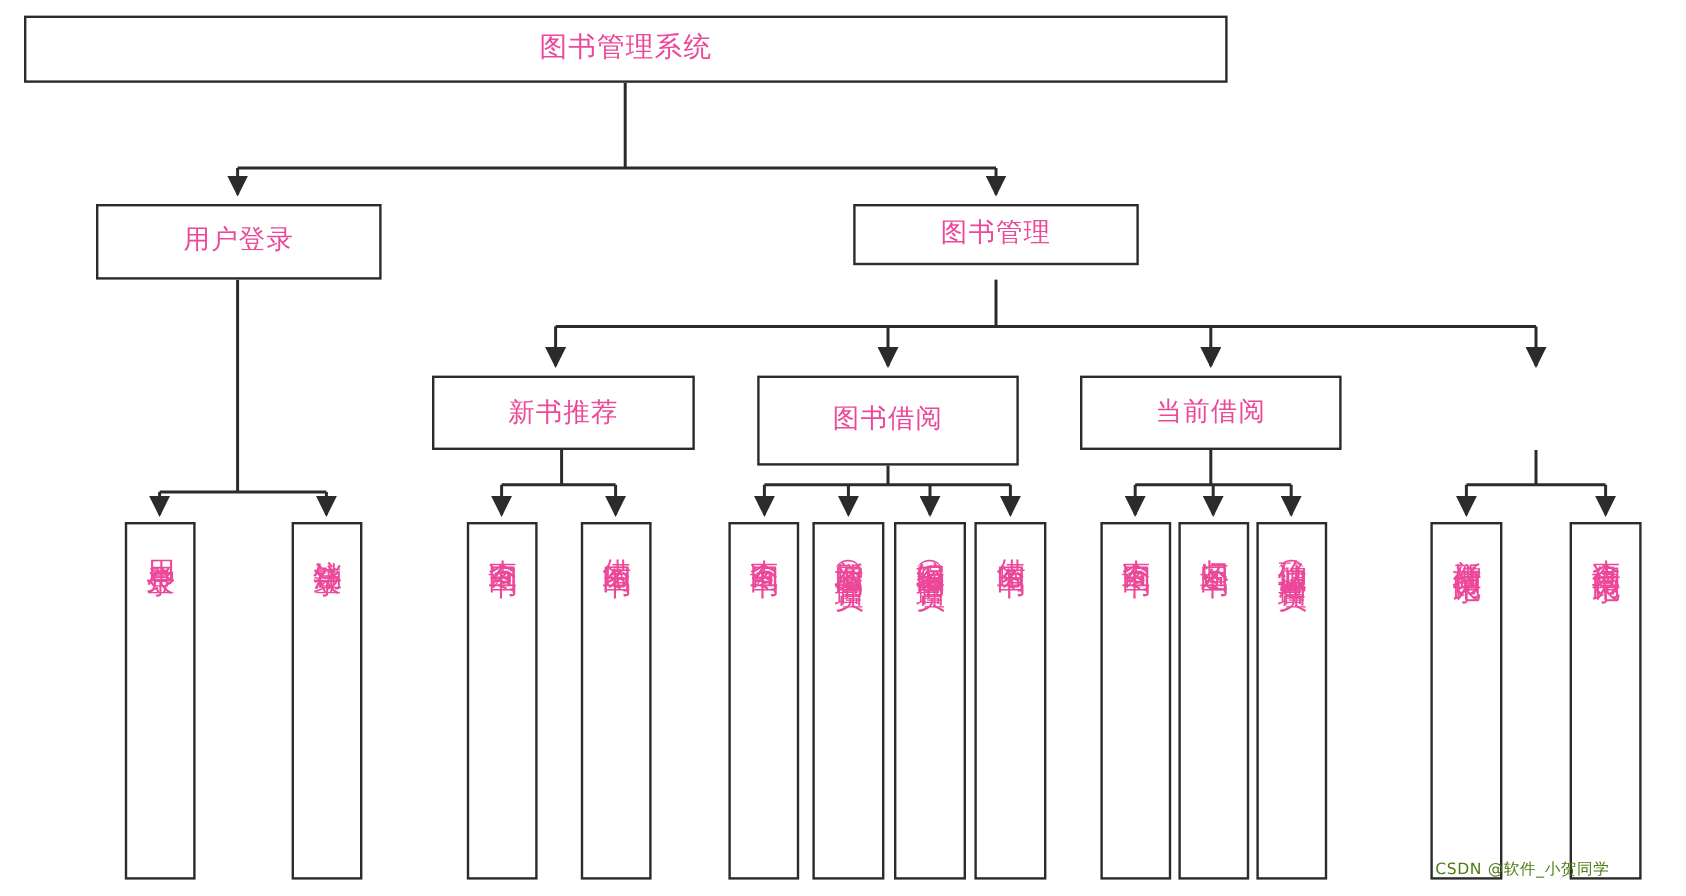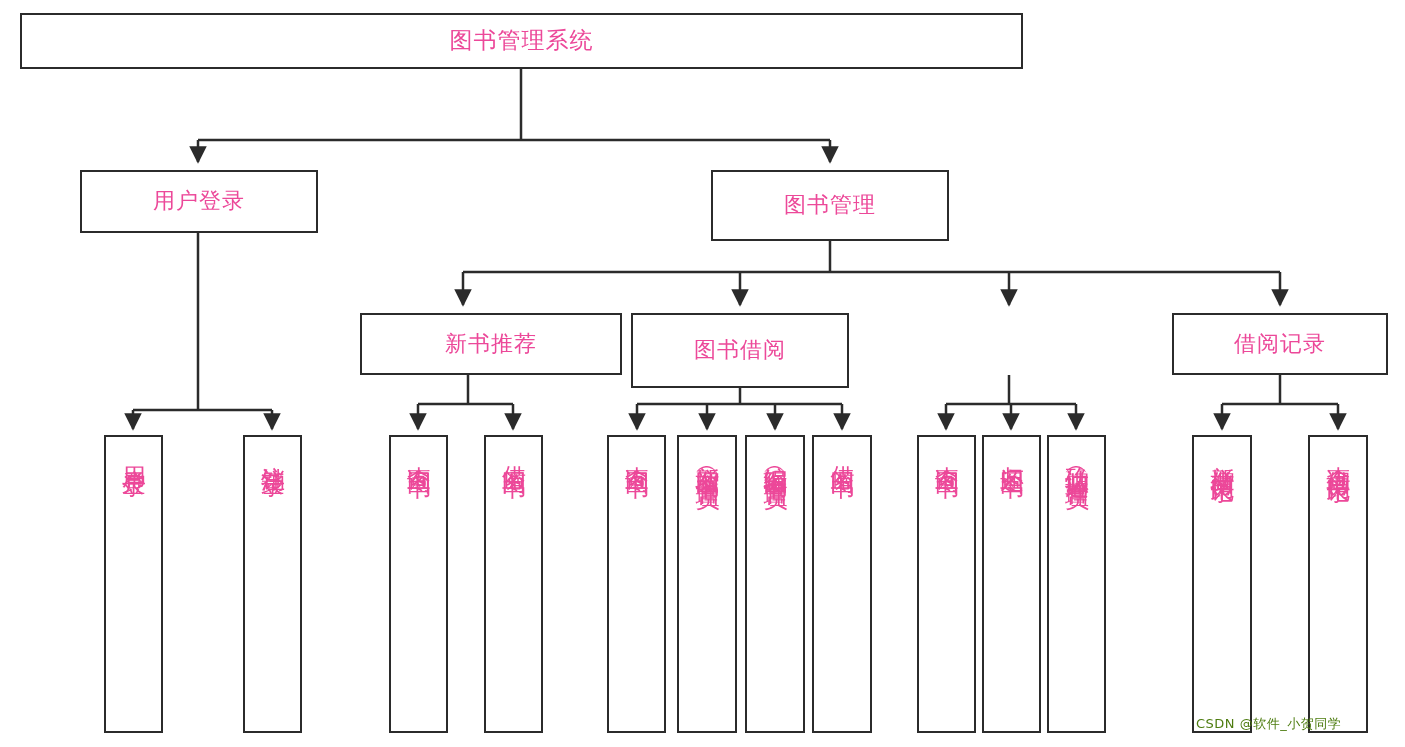--- a/index.html
+++ b/index.html
@@ -128,32 +128,32 @@
     </g>
   </svg>
 
   <div class="node h root" style="left:20px; top:13px; width:1003px; height:56px;">
     <span class="lbl">图书管理系统</span>
   </div>
 
   <div class="node h" style="left:80px; top:170px; width:238px; height:63px;">
     <span class="lbl">用户登录</span>
   </div>
-  <div class="node h" style="left:711px; top:170px; width:238px; height:71px;">
+  <div class="node h" style="left:711px; top:170px; width:238px; height:51px;">
     <span class="lbl">图书管理</span>
   </div>
 
-  <div class="node h" style="left:360px; top:313px; width:262px; height:62px;font-family:Liberation Serif, serif;">
+  <div class="node h" style="left:360px; top:313px; width:219px; height:62px;font-family:Liberation Serif, serif;">
     <span class="lbl">新书推荐</span>
   </div>
   <div class="node h" style="left:631px; top:313px; width:218px; height:75px;">
     <span class="lbl">图书借阅</span>
   </div>
-  <div class="node h" style="left:1172px; top:313px; width:216px; height:62px;">
-    <span class="lbl">借阅记录</span>
+  <div class="node h" style="left:900px; top:313px; width:218px; height:62px;">
+    <span class="lbl">当前借阅</span>
   </div>
 
   <div class="node v" style="left:104px; top:435px; width:59px; height:298px;">
     <span class="lbl">用户登录</span>
   </div>
   <div class="node v" style="left:243px; top:435px; width:59px; height:298px;">
     <span class="lbl">注销登录</span>
   </div>
 
   <div class="node v" style="left:389px; top:435px; width:59px; height:298px;">

